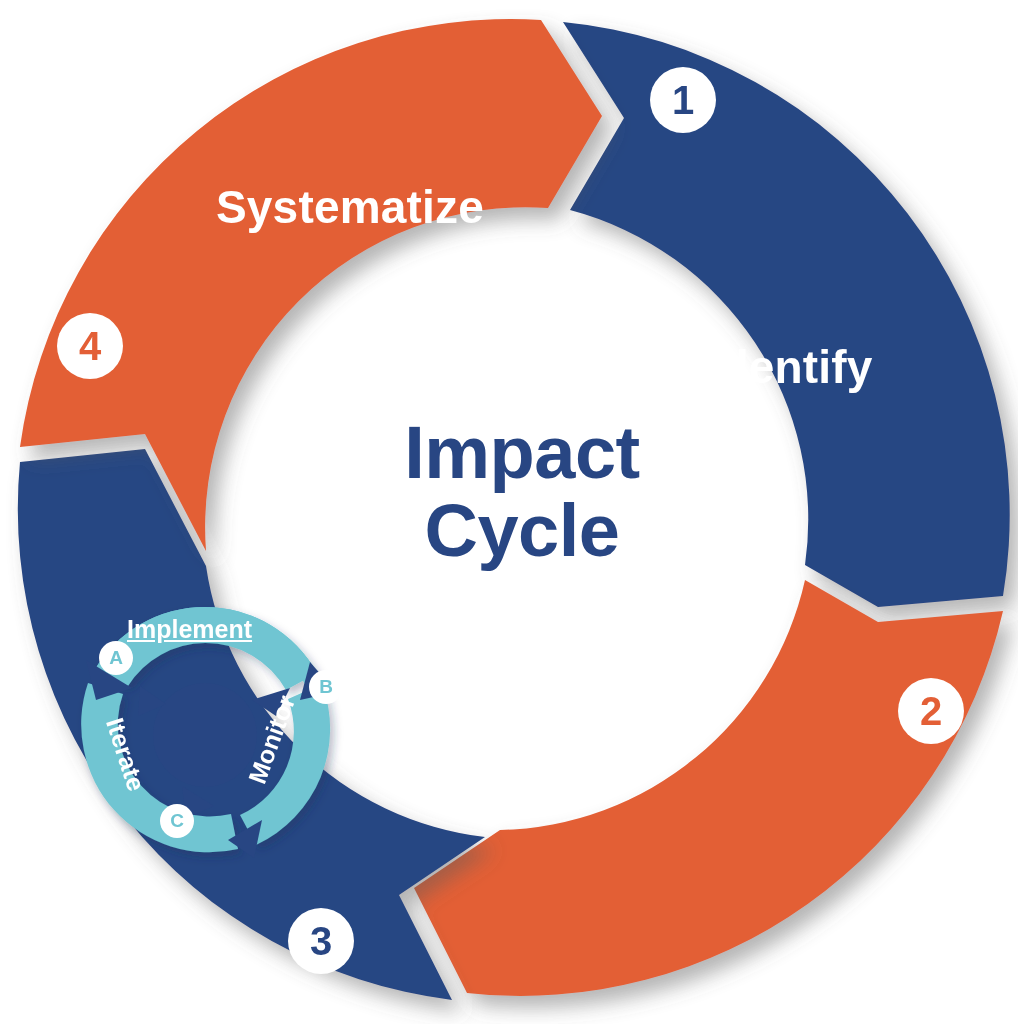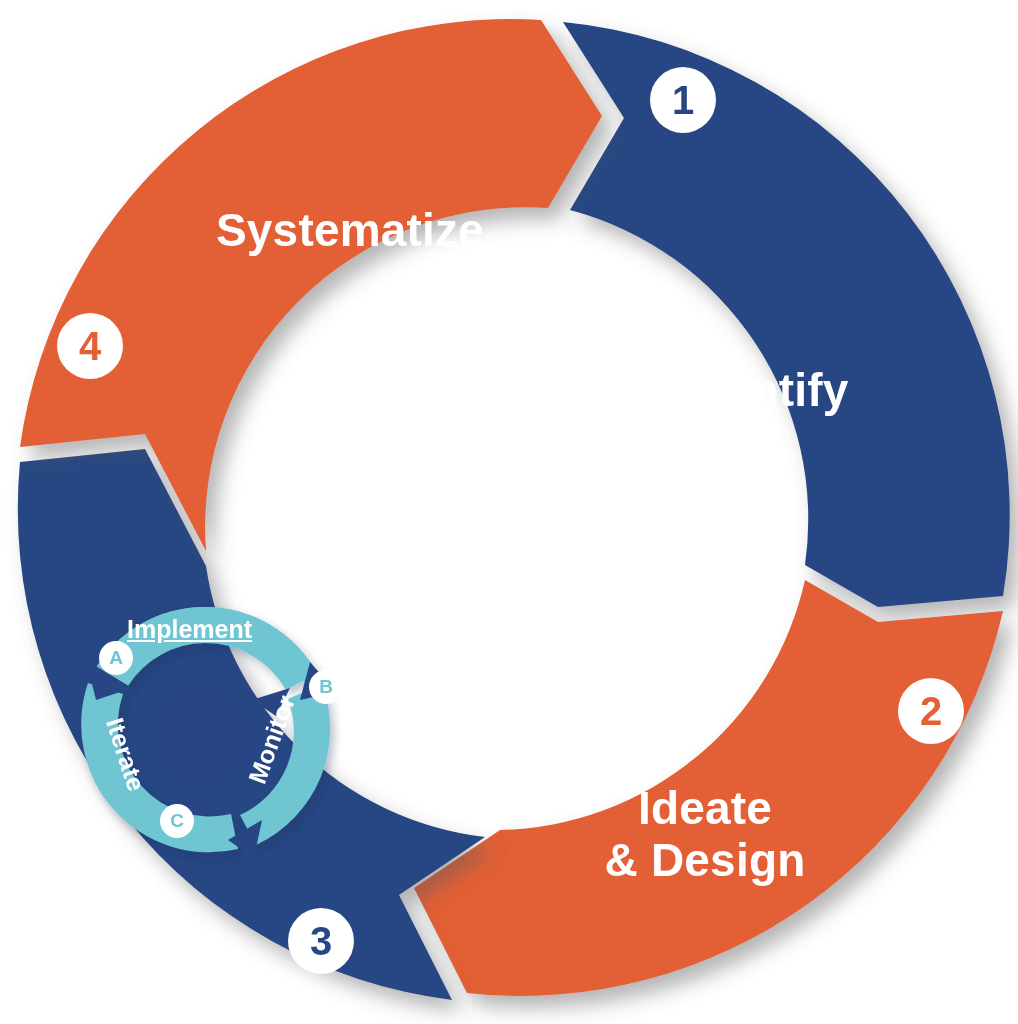--- a/index.html
+++ b/index.html
@@ -28,24 +28,23 @@
   }
   .lbl {
     position: absolute;
     color: #ffffff;
     font-weight: 700;
     letter-spacing: 0.2px;
     text-align: center;
     line-height: 1.12;
     white-space: pre-line;
     pointer-events: none;
-    margin-top: 23px;
   }
   #label-identify {
-    left: 616px; top: 342px; width: 300px;
+    left: 640px; top: 342px; width: 300px;
     font-size: 46px;
   }
   #label-ideate {
     left: 540px; top: 760px; width: 330px;
     font-size: 46px;
   }
   #label-pilot {
     left: 100px; top: 518px; width: 220px;
     font-size: 46px;
   }
@@ -231,24 +230,24 @@
       </g>
 
       <circle cx="205" cy="735" r="52" fill="#284683"></circle>
 
       <path fill="#284683" d="M 252,700 L 290,688 L 276,716 Z"></path>
       <path fill="#284683" d="M 182,786 L 214,806 L 186,818 Z"></path>
       <path fill="#284683" d="M 140,686 L 166,704 L 138,716 Z"></path>
     </g>
   </svg>
 
+  <div id="center-title">Impact
+Cycle</div>
 
   <div class="lbl" id="label-identify">Identify</div>
-  <div class="lbl" id="label-ideate">Ideate
-&amp; Design</div>
   <div class="lbl" id="label-systematize">Systematize</div>
 
   <div class="badge badge-num badge-1">1</div>
   <div class="badge badge-num badge-2">2</div>
   <div class="badge badge-num badge-3">3</div>
   <div class="badge badge-num badge-4">4</div>
 
   <div class="sub-lbl" id="sub-implement">Implement</div>
   <div class="sub-lbl" id="sub-monitor">Monitor</div>
   <div class="sub-lbl" id="sub-iterate">Iterate</div>

